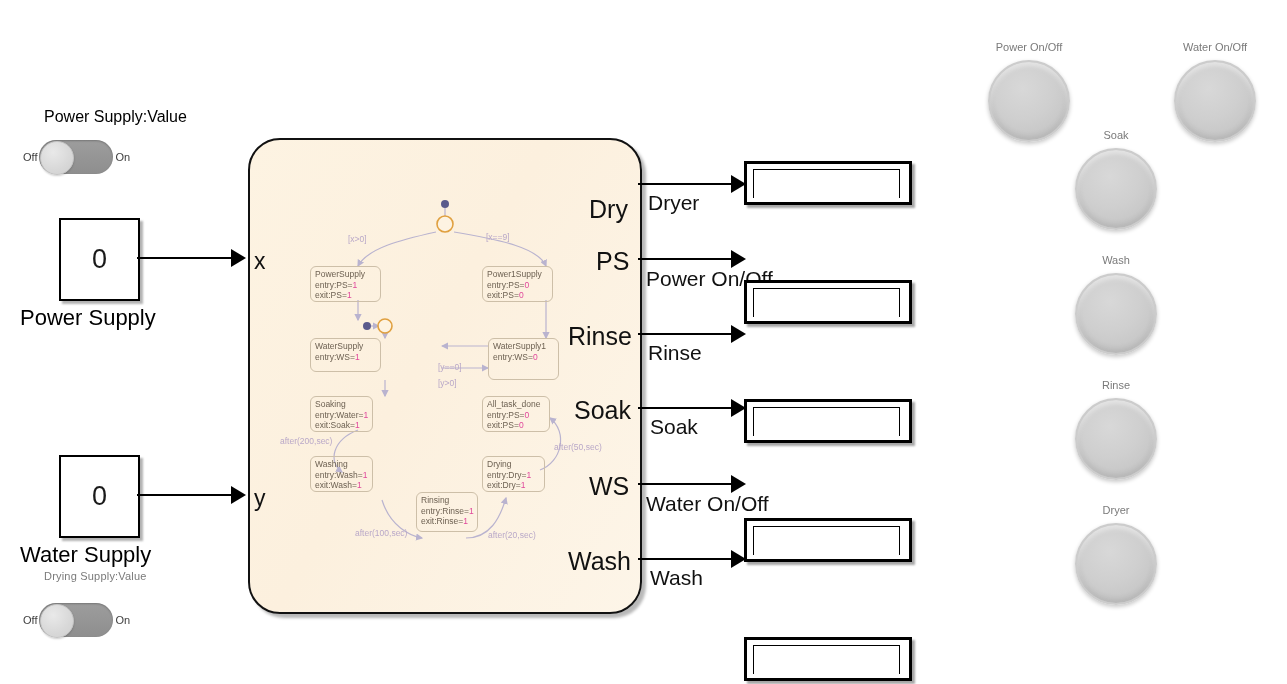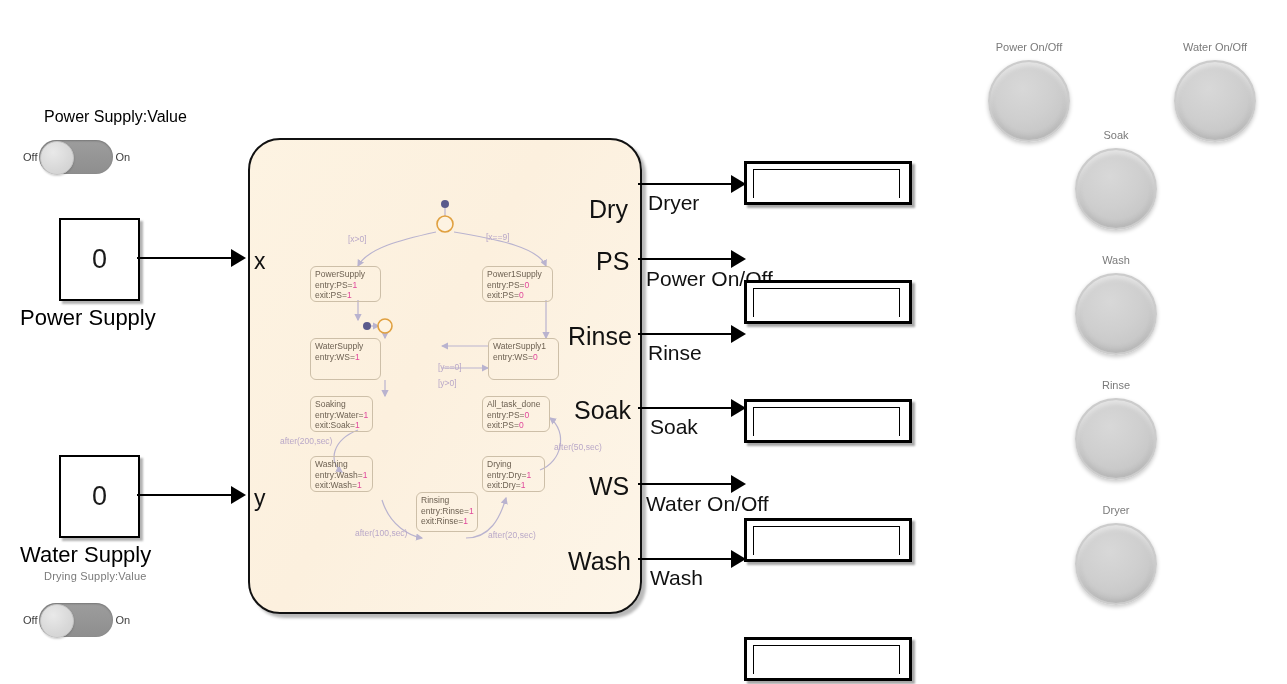--- a/index.html
+++ b/index.html
@@ -170,21 +170,21 @@
     <div style="font-size:8.5px;color:#6d6152;"><span>entry:PS=</span><span style="color:#e0489b;">1</span></div>
     <div style="font-size:8.5px;color:#6d6152;"><span>exit:PS=</span><span style="color:#e0489b;">1</span></div>
   </div>
 
   <div class="abs" style="left:232px;top:126px;width:71px;height:36px;border:1.1px solid #cdbfa8;border-radius:6px;padding:2px 4px;box-sizing:border-box;line-height:10.5px;">
     <div style="font-size:8.5px;color:#6d6152;">Power1Supply</div>
     <div style="font-size:8.5px;color:#6d6152;"><span>entry:PS=</span><span style="color:#e0489b;">0</span></div>
     <div style="font-size:8.5px;color:#6d6152;"><span>exit:PS=</span><span style="color:#e0489b;">0</span></div>
   </div>
 
-  <div class="abs" style="left:60px;top:198px;width:71px;height:42px;border:1.1px solid #cdbfa8;border-radius:6px;padding:2px 4px;box-sizing:border-box;line-height:10.5px;">
+  <div class="abs" style="left:60px;top:198px;width:71px;height:34px;border:1.1px solid #cdbfa8;border-radius:6px;padding:2px 4px;box-sizing:border-box;line-height:10.5px;">
     <div style="font-size:8.5px;color:#6d6152;">WaterSupply</div>
     <div style="font-size:8.5px;color:#6d6152;"><span>entry:WS=</span><span style="color:#e0489b;">1</span></div>
   </div>
 
   <div class="abs" style="left:238px;top:198px;width:71px;height:42px;border:1.1px solid #cdbfa8;border-radius:6px;padding:2px 4px;box-sizing:border-box;line-height:10.5px;">
     <div style="font-size:8.5px;color:#6d6152;">WaterSupply1</div>
     <div style="font-size:8.5px;color:#6d6152;"><span>entry:WS=</span><span style="color:#e0489b;">0</span></div>
   </div>
 
   <div class="abs" style="left:60px;top:256px;width:63px;height:36px;border:1.1px solid #cdbfa8;border-radius:6px;padding:2px 4px;box-sizing:border-box;line-height:10.5px;">

